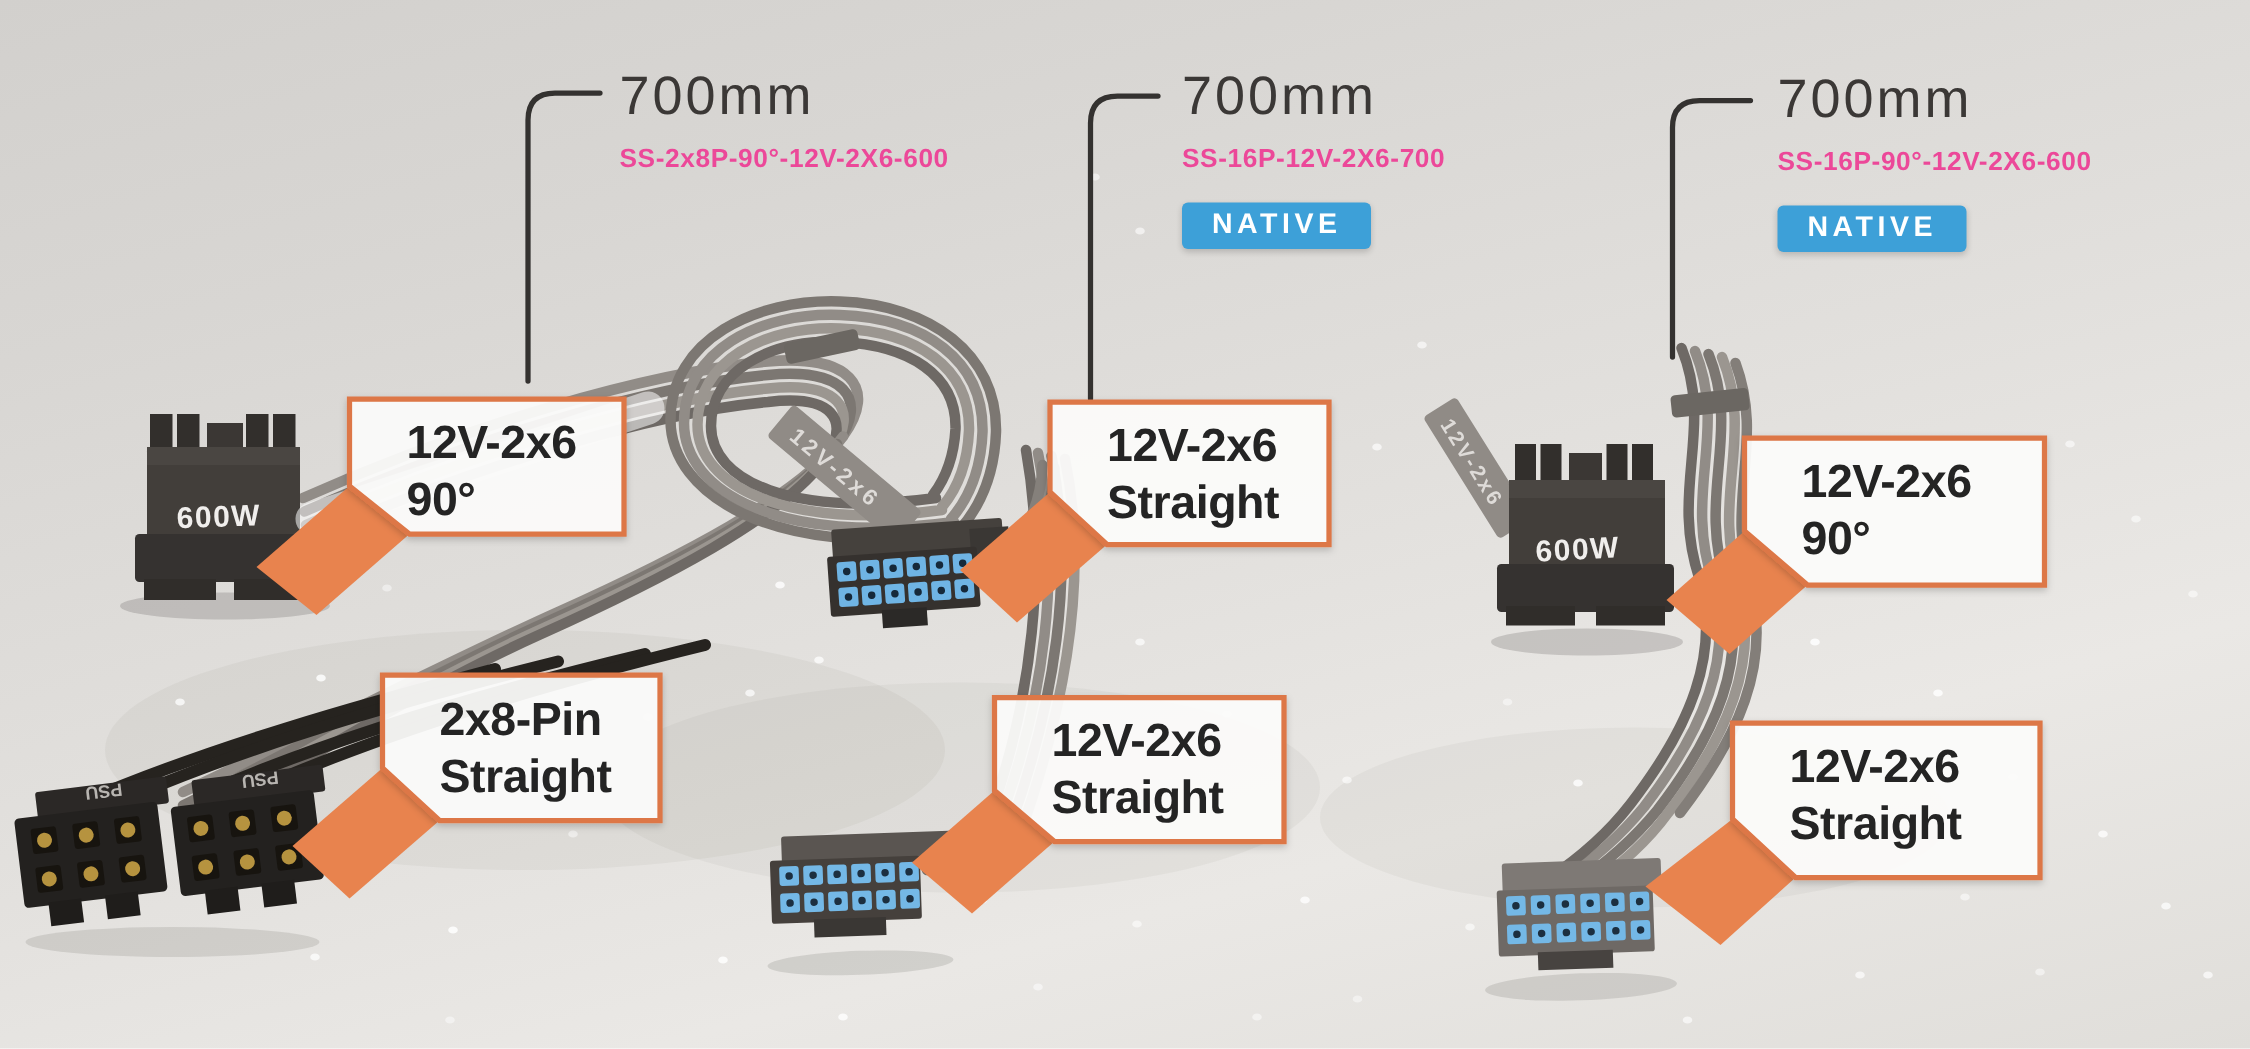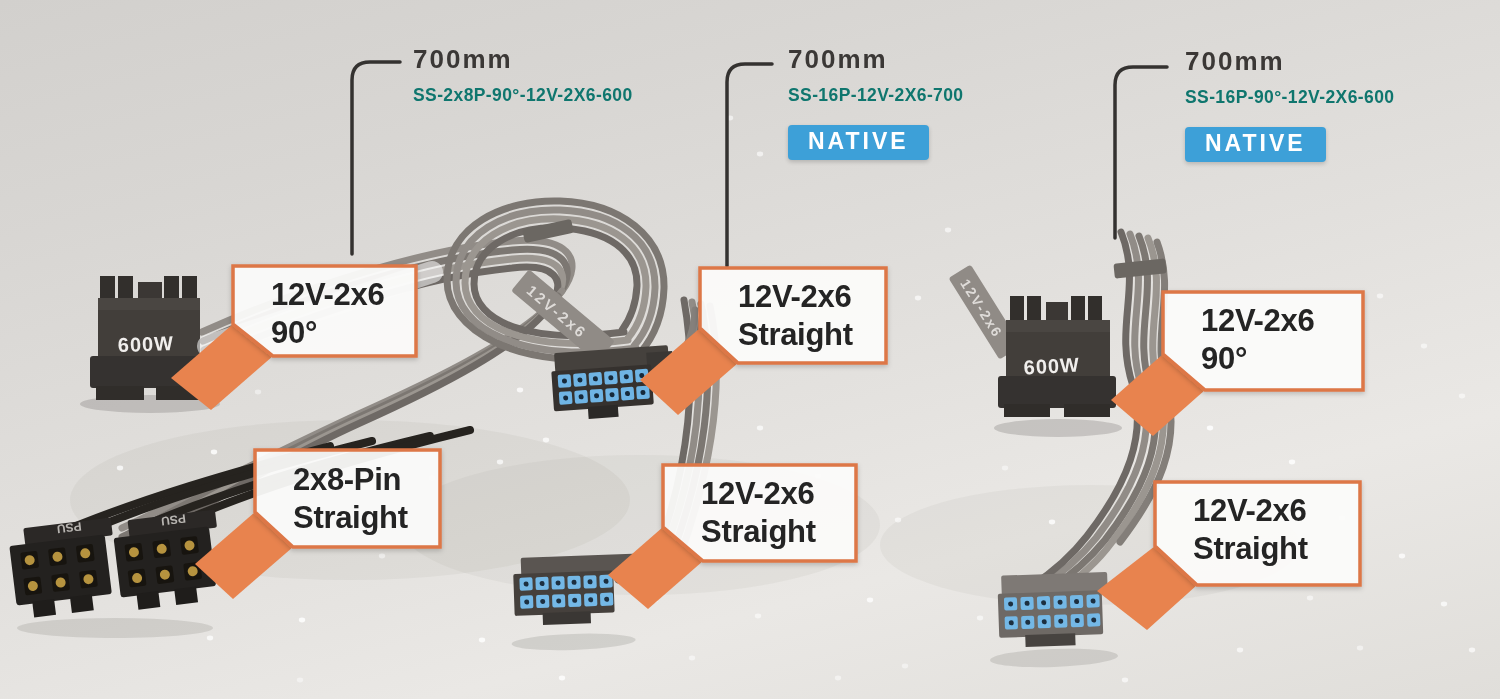--- a/index.html
+++ b/index.html
@@ -2,24 +2,24 @@
 <html><head>
 <meta charset="utf-8">
 <style>
   html,body{margin:0;padding:0;}
   body{width:1500px;height:699px;overflow:hidden;
        font-family:"Liberation Sans",sans-serif;
        background:linear-gradient(165deg,#d2d0cd 0%,#d8d6d3 22%,#e2e0dd 52%,#eae8e5 74%,#e0dedaff 100%);}
   #stage{position:relative;width:1500px;height:699px;}
   svg.scene{position:absolute;left:0;top:0;z-index:1;}
   .label{position:absolute;z-index:5;}
-  .len{font-weight:bold;font-size:26px;letter-spacing:2px;color:#3b3836;line-height:1;}
-  .model{margin-top:15px;font-size:17.5px;font-weight:bold;letter-spacing:0.4px;color:#0f766e;line-height:1;}
+  .len{font-weight:normal;font-size:36px;letter-spacing:2px;color:#3b3836;line-height:1;}
+  .model{margin-top:15px;font-size:17.5px;font-weight:bold;letter-spacing:0.4px;color:#ec4899;line-height:1;}
   .badge{margin-top:20px;display:inline-block;background:#3da0d8;color:#ffffff;
-         font-size:23px;font-weight:bold;letter-spacing:3px;padding:5px 20px 7px;
+         font-size:19px;font-weight:bold;letter-spacing:3px;padding:5px 20px 7px;
          border-radius:4px;box-shadow:0 2px 4px rgba(0,0,0,0.18);line-height:1;}
   text{font-family:"Liberation Sans",sans-serif;}
   .callout-text{font-size:31px;font-weight:bold;fill:#242424;letter-spacing:-0.3px;}
   .conn-mark{font-size:20px;font-weight:bold;fill:#f0eeec;letter-spacing:1px;}
   .tag-text{font-weight:bold;fill:#dedbd8;}
 </style>
 </head>
 <body>
 
 <div id="stage">

